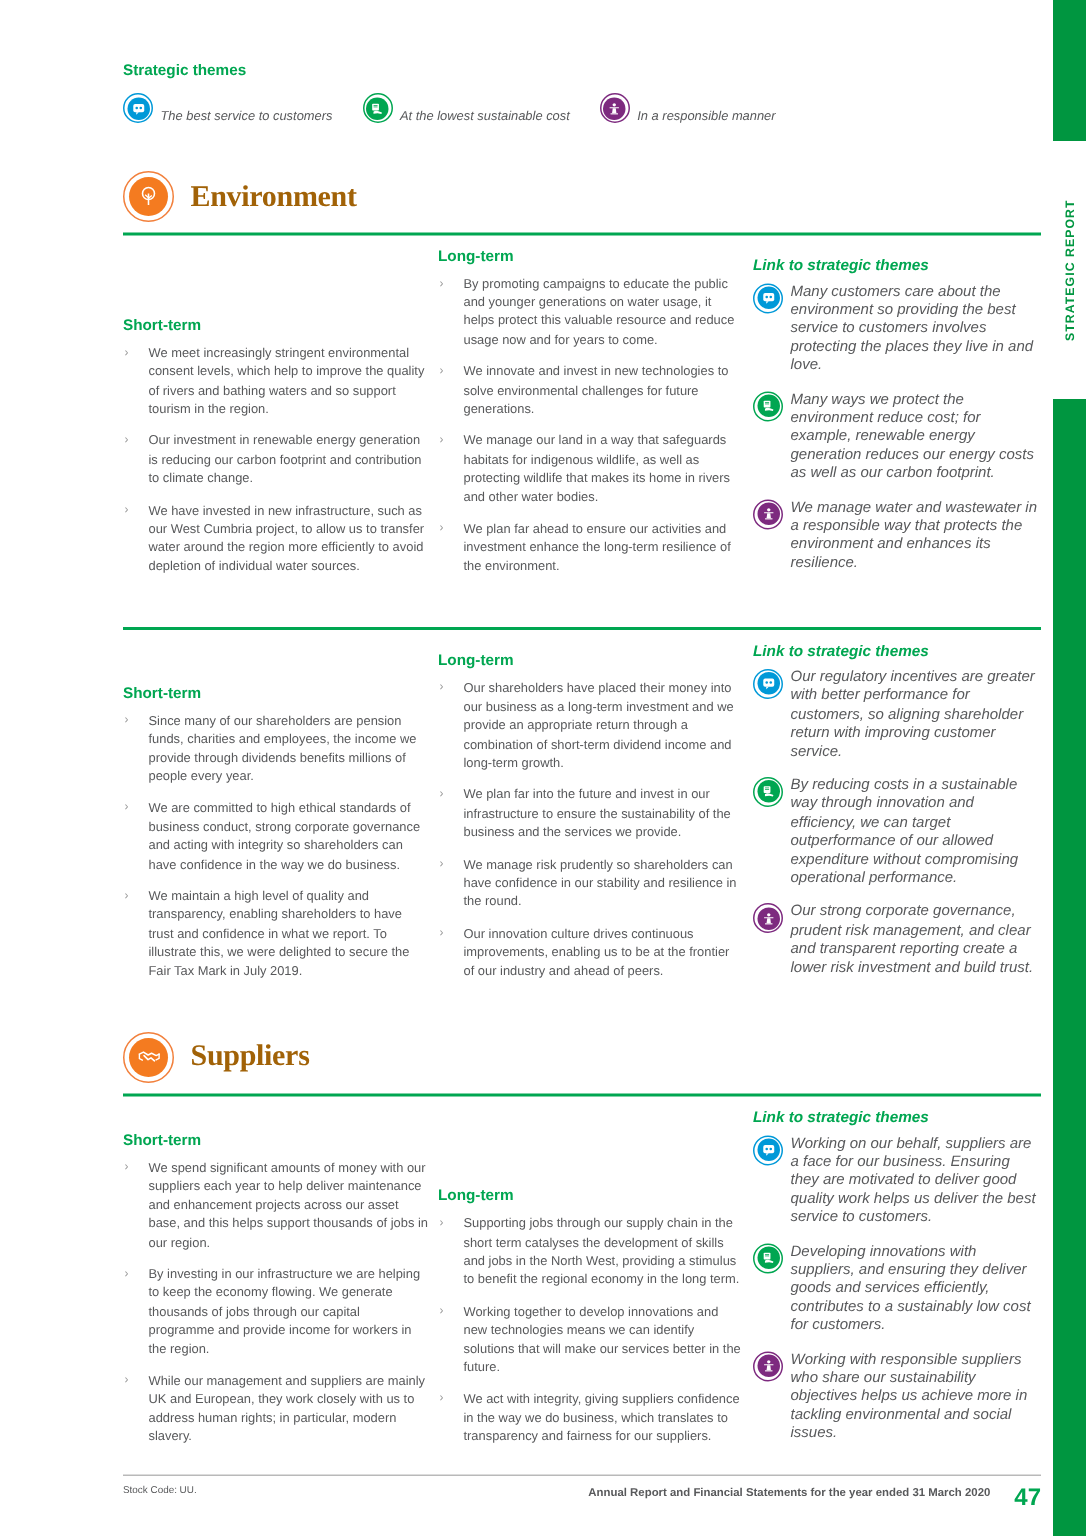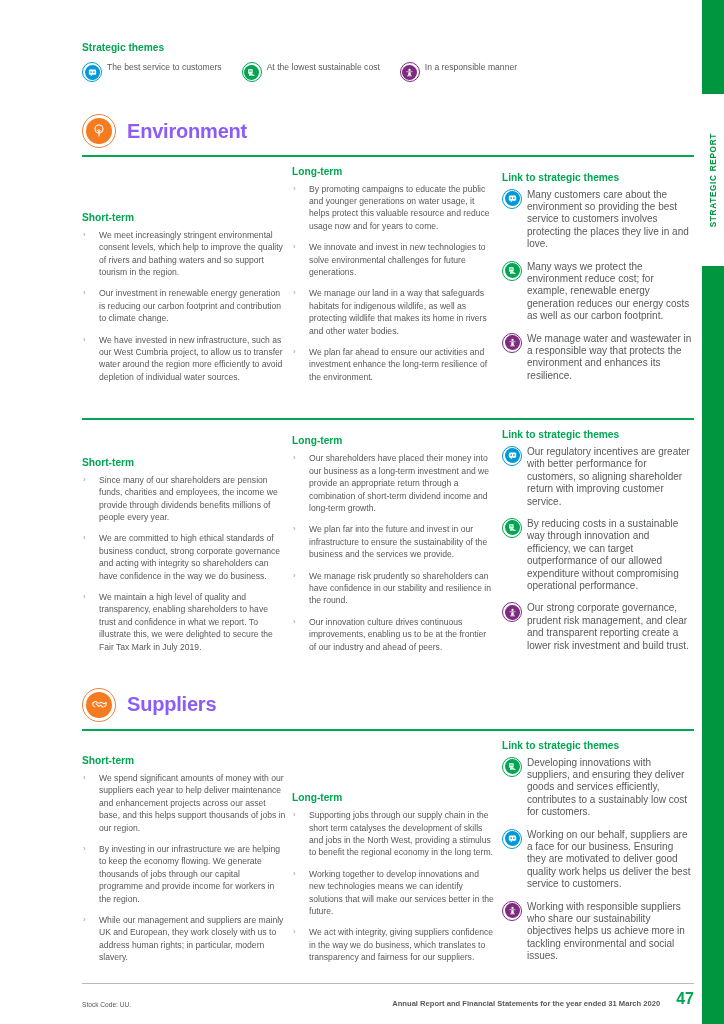--- a/index.html
+++ b/index.html
@@ -68,22 +68,23 @@
     margin-bottom: 9px;
   }
   .themes-row {
     display: flex;
     align-items: center;
     gap: 0px;
     margin-bottom: 32px;
   }
   .theme-key {
     display: flex;
-    align-items: flex-start;
+    align-items: flex-end;
     margin-right: 20px;
+    font-style: italic;
   }
   .theme-key .label {
     font-size: 8.6px;
     color: #58595b;
     margin-left: 5px;
     white-space: nowrap;
   }
 
   
   .tic {
@@ -138,22 +139,23 @@
     width: 26px; height: 26px;
     border-radius: 50%;
     background: #f47b20;
     display: flex;
     align-items: center;
     justify-content: center;
   }
   .section-title {
     font-size: 20px;
     font-weight: bold;
-    color: #8b5cf6;
+    color: #a16207;
     letter-spacing: -0.2px;
+    font-family: Liberation Serif, serif;
   }
   .section-rule {
     height: 1.6px;
     background: #00a651;
     width: 100%;
     margin-bottom: 9px;
   }
 
   
   .cols {
@@ -161,21 +163,21 @@
     gap: 0;
     align-items: flex-end;
   }
   .col {
     width: 208px;
     margin-right: 0px;
   }
   .col + .col { margin-left: 0px; }
   .col-1 { width: 204px; margin-right: 6px; }
   .col-2 { width: 202px; margin-right: 8px; }
-  .col-3 { width: 192px; }
+  .col-3 { width: 192px; font-style: italic; }
 
   .col-head {
     font-size: 10.2px;
     font-weight: bold;
     color: #00a651;
     margin-bottom: 6px;
   }
 
   ul.bullets {
     list-style: none;
@@ -223,21 +225,21 @@
     width: 612px;
     height: 1px;
     background: #b9b9b9;
   }
   .footer {
     position: absolute;
     left: 66px;
     top: 990px;
     width: 612px;
     display: flex;
-    align-items: flex-end;
+    align-items: flex-start;
   }
   .footer .stock {
     font-size: 6.6px;
     color: #58595b;
   }
   .footer .spacer { flex: 1; }
   .footer .report {
     font-size: 7.6px;
     font-weight: bold;
     color: #58595b;
@@ -495,49 +497,49 @@
               <ul class="bullets">
                 <li><span class="chev">›</span><span>Supporting jobs through our supply chain in the short term catalyses the development of skills and jobs in the North West, providing a stimulus to benefit the regional economy in the long term.</span></li>
                 <li><span class="chev">›</span><span>Working together to develop innovations and new technologies means we can identify solutions that will make our services better in the future.</span></li>
                 <li><span class="chev">›</span><span>We act with integrity, giving suppliers confidence in the way we do business, which translates to transparency and fairness for our suppliers.</span></li>
               </ul>
             </div>
             <div class="col col-3">
               <div class="col-head">Link to strategic themes</div>
               <div class="link-item">
                 <span class="ico-wrap">
+                  <span class="tic tic-blue">
+                    <span class="tic-ring"></span>
+                    <span class="tic-core">
+                      <svg width="9" height="9" viewBox="0 0 16 16" fill="none">
+                        <rect x="1.5" y="2.5" width="13" height="9.5" rx="2.2" fill="#fff"></rect>
+                        <path d="M5 12 L5 15 L8 12 Z" fill="#fff"></path>
+                        <circle cx="5.6" cy="7.2" r="1.5" fill="#0099d8"></circle>
+                        <circle cx="10.4" cy="7.2" r="1.5" fill="#0099d8"></circle>
+                      </svg>
+                    </span>
+                  </span>
+                </span>
+                <span class="txt">Working on our behalf, suppliers are a face for our business. Ensuring they are motivated to deliver good quality work helps us deliver the best service to customers.</span>
+              </div>
+              <div class="link-item">
+                <span class="ico-wrap">
                   <span class="tic tic-green">
                     <span class="tic-ring"></span>
                     <span class="tic-core">
                       <svg width="9" height="9" viewBox="0 0 16 16" fill="none">
                         <rect x="2" y="2" width="8" height="8" rx="1" fill="#fff"></rect>
                         <path d="M3.5 11.5 C5 10 7.5 10 9.5 11 L13.5 12.5 L13 14.2 L8.5 13.4 L3.5 13.8 Z" fill="#fff"></path>
                         <rect x="3.6" y="3.6" width="4.8" height="0.9" fill="#00a651"></rect>
                         <rect x="3.6" y="5.4" width="4.8" height="0.9" fill="#00a651"></rect>
                       </svg>
                     </span>
                   </span>
                 </span>
                 <span class="txt">Developing innovations with suppliers, and ensuring they deliver goods and services efficiently, contributes to  a sustainably low cost for customers.</span>
-              </div>
-              <div class="link-item">
-                <span class="ico-wrap">
-                  <span class="tic tic-blue">
-                    <span class="tic-ring"></span>
-                    <span class="tic-core">
-                      <svg width="9" height="9" viewBox="0 0 16 16" fill="none">
-                        <rect x="1.5" y="2.5" width="13" height="9.5" rx="2.2" fill="#fff"></rect>
-                        <path d="M5 12 L5 15 L8 12 Z" fill="#fff"></path>
-                        <circle cx="5.6" cy="7.2" r="1.5" fill="#0099d8"></circle>
-                        <circle cx="10.4" cy="7.2" r="1.5" fill="#0099d8"></circle>
-                      </svg>
-                    </span>
-                  </span>
-                </span>
-                <span class="txt">Working on our behalf, suppliers are a face for our business. Ensuring they are motivated to deliver good quality work helps us deliver the best service to customers.</span>
               </div>
               <div class="link-item">
                 <span class="ico-wrap">
                   <span class="tic tic-purple">
                     <span class="tic-ring"></span>
                     <span class="tic-core">
                       <svg width="9" height="9" viewBox="0 0 16 16" fill="none">
                         <circle cx="8" cy="3.4" r="2" fill="#fff"></circle>
                         <path d="M2.5 6.2 H13.5 V7.4 H2.5 Z" fill="#fff"></path>
                         <path d="M6.2 7.4 H9.8 L10.6 13.2 H5.4 Z" fill="#fff"></path>

